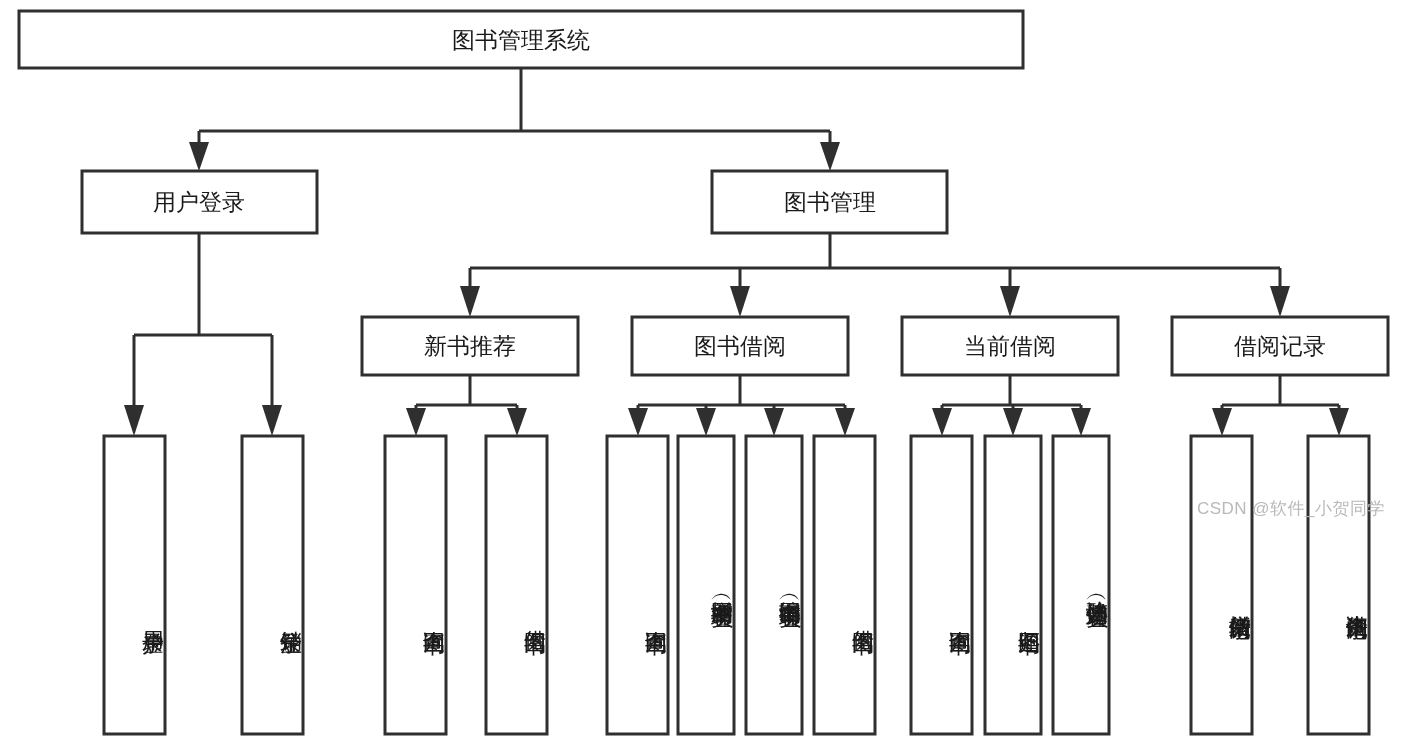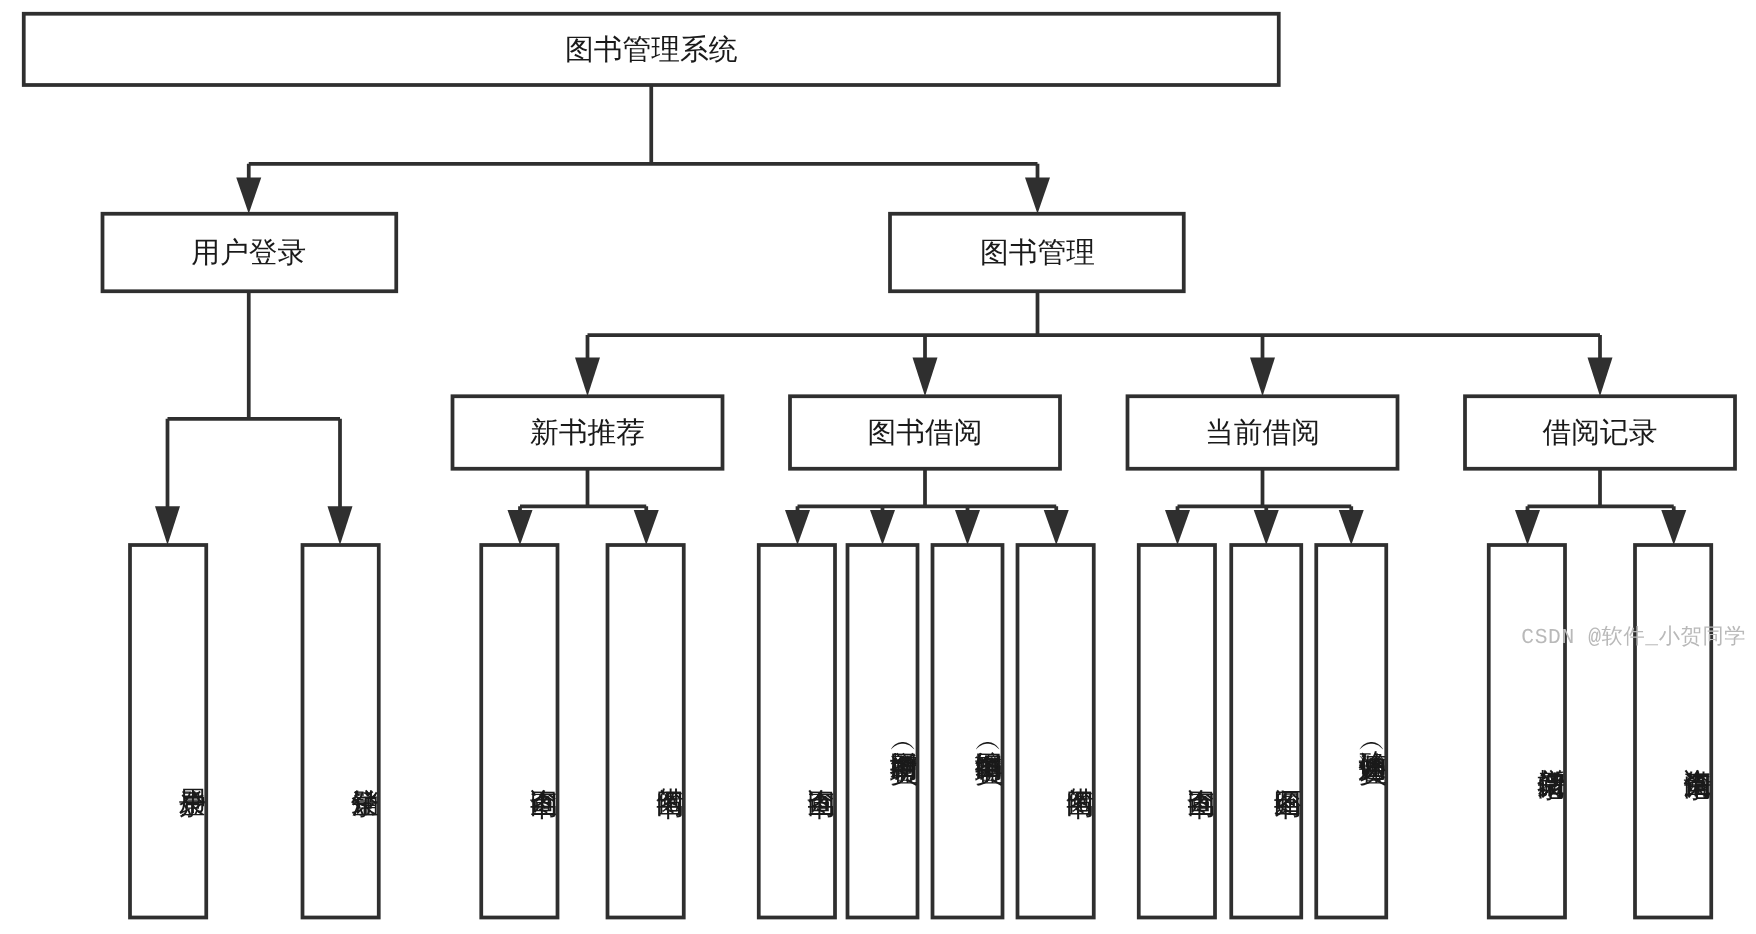--- a/index.html
+++ b/index.html
@@ -58,23 +58,23 @@
     font-family: "DejaVu Sans", "Liberation Sans", sans-serif;
     font-size: 22px;
     line-height: 1.08;
     color: #1a1a1a;
     letter-spacing: 1px;
     white-space: nowrap;
     pointer-events: none;
   }
   .watermark {
     position: absolute;
-    right: 8px;
+    right: 20px;
     bottom: 4px;
-    font-family: Liberation Mono, monospace;
+    font-family: Liberation Sans, sans-serif;
     font-size: 17px;
     color: #b9b9b9;
     letter-spacing: 0.5px;
     white-space: nowrap;
   }
 </style>
 </head>
 <body>
 
 <div id="diagram-root">

